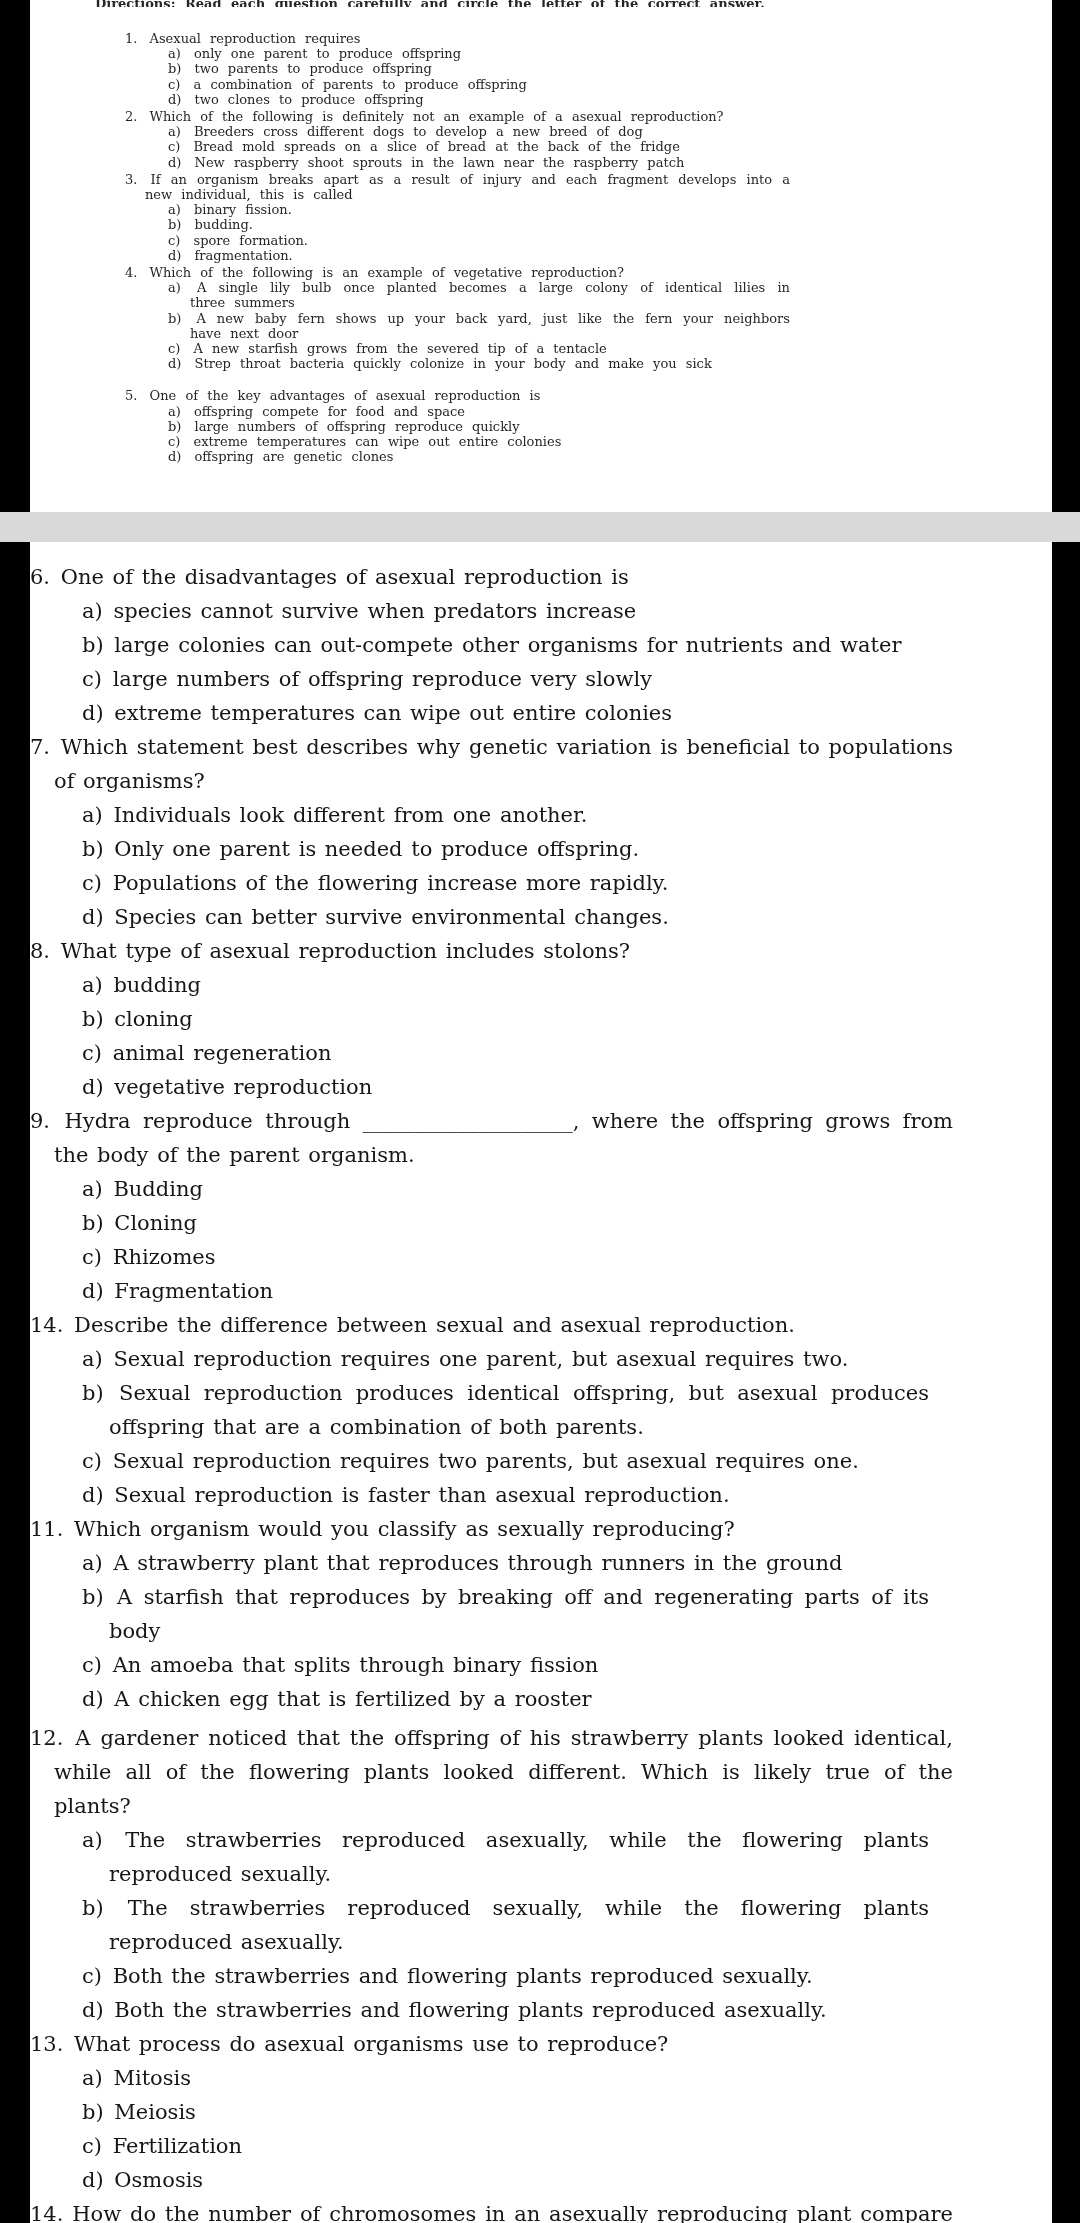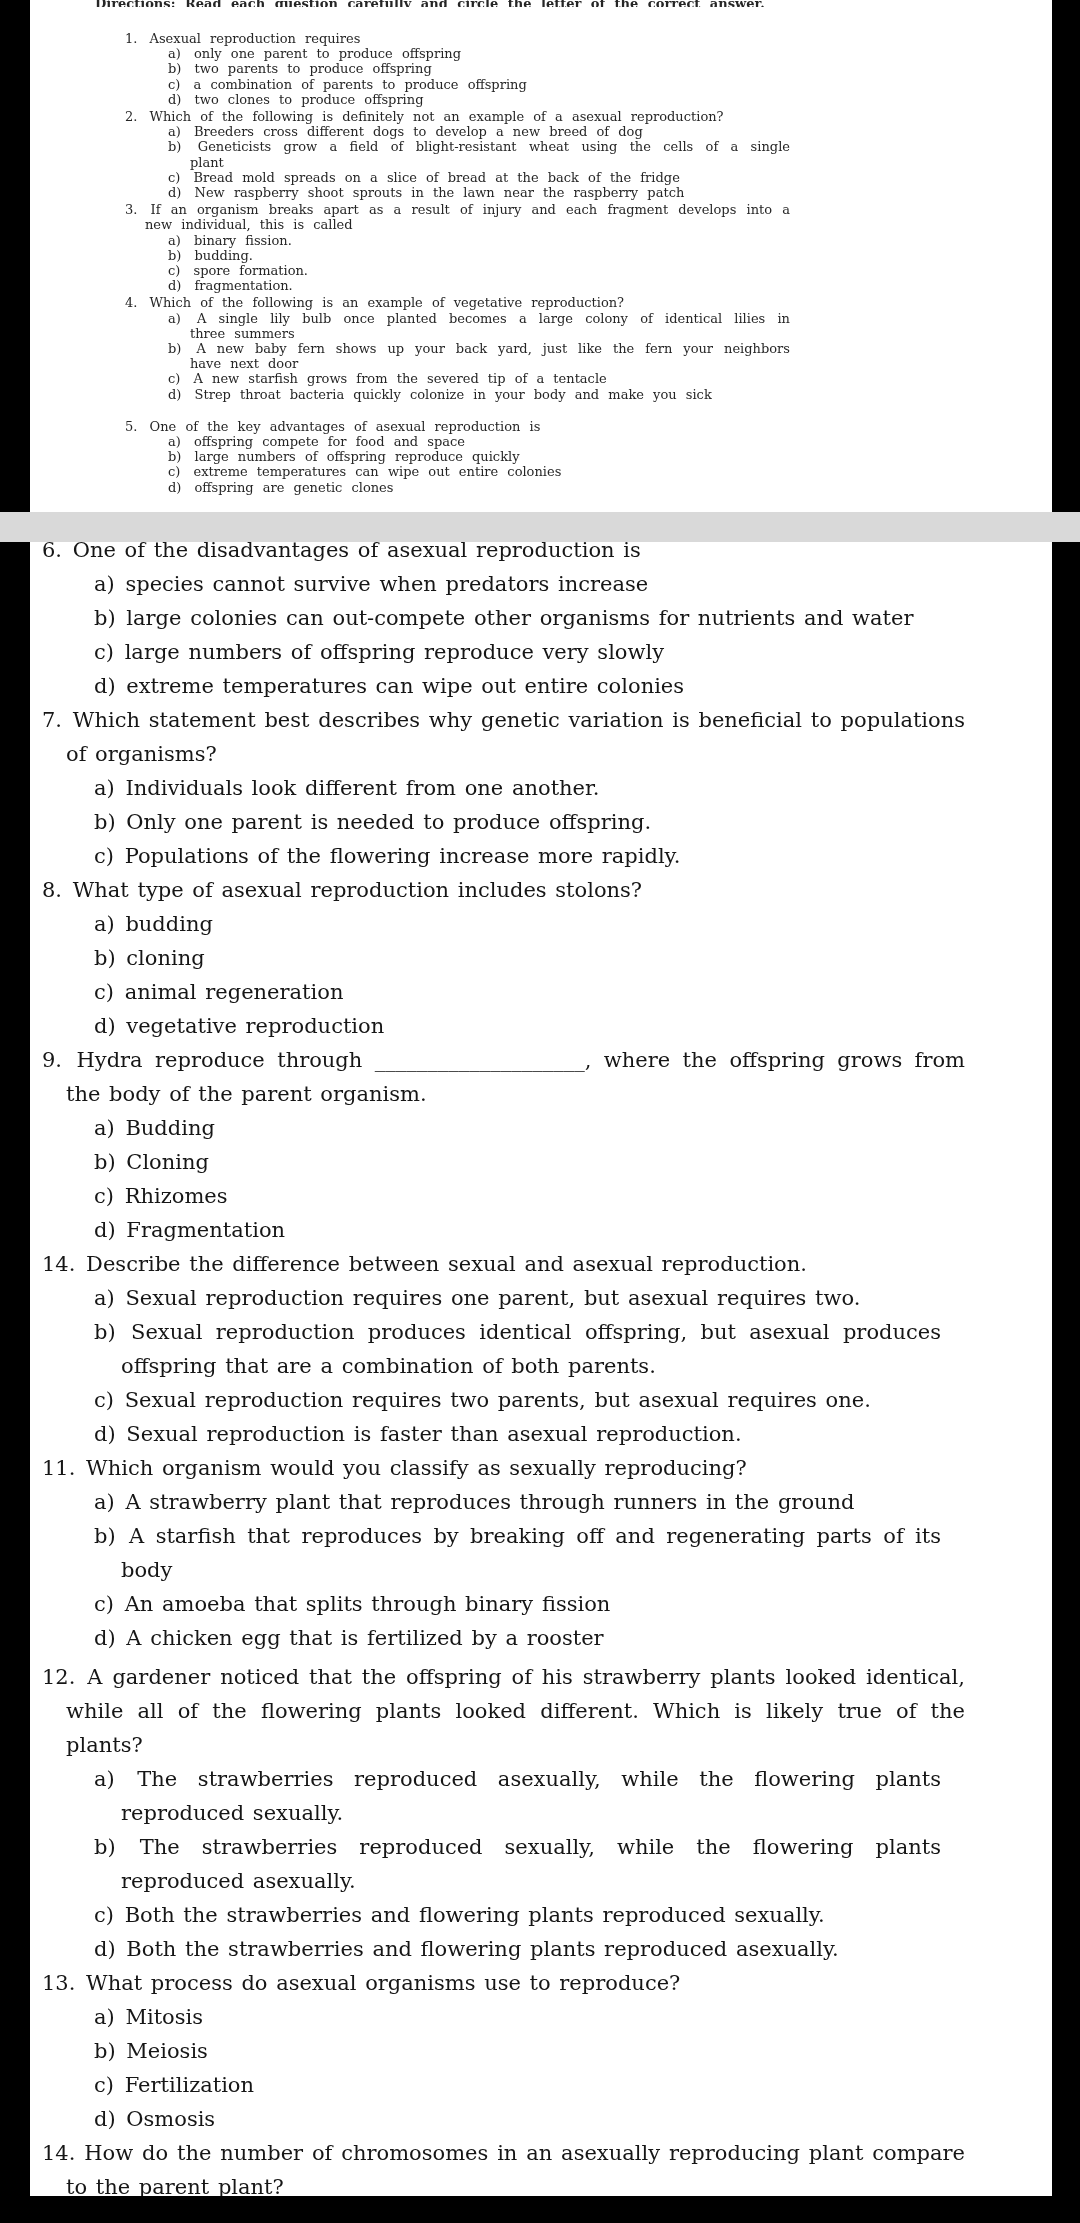--- a/index.html
+++ b/index.html
@@ -8,21 +8,21 @@
     background:#000;
     font-family:"DejaVu Serif", serif;
   }
   .viewer{position:relative;width:1080px;height:1994px;background:var(--margin-bg,#050505);}
   .margin-bar{position:absolute;top:0;height:2223px;background:var(--margin-bg,#000);z-index:2;}
   .margin-bar.left{left:0;width:30px;}
   .margin-bar.right{right:0;width:28px;}
   .page{position:absolute;left:30px;width:1022px;background:var(--page-bg,#ffffff);overflow:hidden;z-index:1;}
   .page1{top:0;height:512px;font-size:13px;line-height:15.2px;word-spacing:5px;color:#262626;}
   .band{position:absolute;top:512px;left:0;width:1080px;height:30px;background:var(--separator-bg,#d9d9d9);z-index:3;}
-  .page2{top:515px;height:1681px;font-size:21px;line-height:34px;word-spacing:2px;color:#161616;padding:18px 0 0 12px;box-sizing:border-box;}
+  .page2{top:542px;height:1681px;font-size:21px;line-height:34px;word-spacing:2px;color:#161616;padding:18px 0 0 0;box-sizing:border-box;}
 
   .top-partial{margin:-4px 0 0 65px;height:11px;overflow:hidden;font-weight:700;white-space:nowrap;line-height:15px;}
 
   .questions{display:block;}
   .p1{margin-top:24px;}
   .p1 .question{width:665px;margin-left:95px;margin-top:2px;}
   .p1 .question:first-child{margin-top:16px;}
   .p1 .question:nth-child(5){margin-top:17px;}
   .p1 .q-line{padding-left:20px;text-indent:-20px;text-align:justify;}
   .p1 .option{margin-left:43px;padding-left:22px;text-indent:-22px;text-align:justify;}
@@ -51,21 +51,20 @@
         <div class="question">
           <div class="q-line"><span class="q-num">1.</span> <span class="q-text">Asexual reproduction requires</span></div>
           <div class="option"><span class="opt-label">a)</span> <span class="opt-text">only one parent to produce offspring</span></div>
           <div class="option"><span class="opt-label">b)</span> <span class="opt-text">two parents to produce offspring</span></div>
           <div class="option"><span class="opt-label">c)</span> <span class="opt-text">a combination of parents to produce offspring</span></div>
           <div class="option"><span class="opt-label">d)</span> <span class="opt-text">two clones to produce offspring</span></div>
         </div>
         <div class="question">
           <div class="q-line"><span class="q-num">2.</span> <span class="q-text">Which of the following is definitely not an example of a asexual reproduction?</span></div>
           <div class="option"><span class="opt-label">a)</span> <span class="opt-text">Breeders cross different dogs to develop a new breed of dog</span></div>
-          <div class="option"><span class="opt-label">b)</span> <span class="opt-text">Geneticists grow a field of blight-resistant wheat using the cells of a single plant</span></div>
           <div class="option"><span class="opt-label">c)</span> <span class="opt-text">Bread mold spreads on a slice of bread at the back of the fridge</span></div>
           <div class="option"><span class="opt-label">d)</span> <span class="opt-text">New raspberry shoot sprouts in the lawn near the raspberry patch</span></div>
         </div>
         <div class="question">
           <div class="q-line"><span class="q-num">3.</span> <span class="q-text">If an organism breaks apart as a result of injury and each fragment develops into a new individual, this is called</span></div>
           <div class="option"><span class="opt-label">a)</span> <span class="opt-text">binary fission.</span></div>
           <div class="option"><span class="opt-label">b)</span> <span class="opt-text">budding.</span></div>
           <div class="option"><span class="opt-label">c)</span> <span class="opt-text">spore formation.</span></div>
           <div class="option"><span class="opt-label">d)</span> <span class="opt-text">fragmentation.</span></div>
         </div>
@@ -95,20 +94,21 @@
           <div class="option"><span class="opt-label">a)</span> <span class="opt-text">species cannot survive when predators increase</span></div>
           <div class="option"><span class="opt-label">b)</span> <span class="opt-text">large colonies can out-compete other organisms for nutrients and water</span></div>
           <div class="option"><span class="opt-label">c)</span> <span class="opt-text">large numbers of offspring reproduce very slowly</span></div>
           <div class="option"><span class="opt-label">d)</span> <span class="opt-text">extreme temperatures can wipe out entire colonies</span></div>
         </div>
         <div class="question">
           <div class="q-line"><span class="q-num">7.</span> <span class="q-text">Which statement best describes why genetic variation is beneficial to populations of organisms?</span></div>
           <div class="option"><span class="opt-label">a)</span> <span class="opt-text">Individuals look different from one another.</span></div>
           <div class="option"><span class="opt-label">b)</span> <span class="opt-text">Only one parent is needed to produce offspring.</span></div>
           <div class="option"><span class="opt-label">c)</span> <span class="opt-text">Populations of the flowering increase more rapidly.</span></div>
+          <div class="option"><span class="opt-label">d)</span> <span class="opt-text">Species can better survive environmental changes.</span></div>
         </div>
         <div class="question">
           <div class="q-line"><span class="q-num">8.</span> <span class="q-text">What type of asexual reproduction includes stolons?</span></div>
           <div class="option"><span class="opt-label">a)</span> <span class="opt-text">budding</span></div>
           <div class="option"><span class="opt-label">b)</span> <span class="opt-text">cloning</span></div>
           <div class="option"><span class="opt-label">c)</span> <span class="opt-text">animal regeneration</span></div>
           <div class="option"><span class="opt-label">d)</span> <span class="opt-text">vegetative reproduction</span></div>
         </div>
         <div class="question">
           <div class="q-line"><span class="q-num">9.</span> <span class="q-text">Hydra reproduce through ____________________, where the offspring grows from the body of the parent organism.</span></div>

